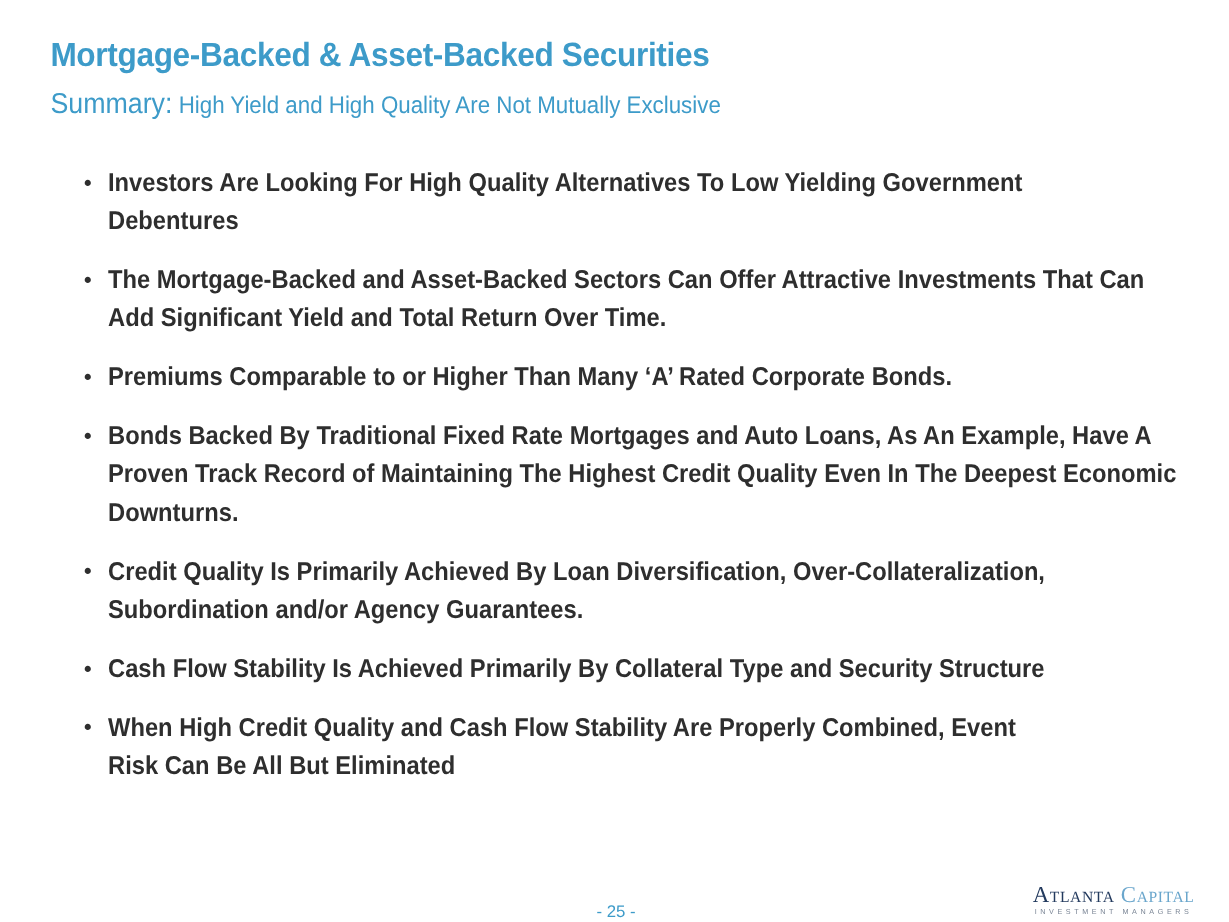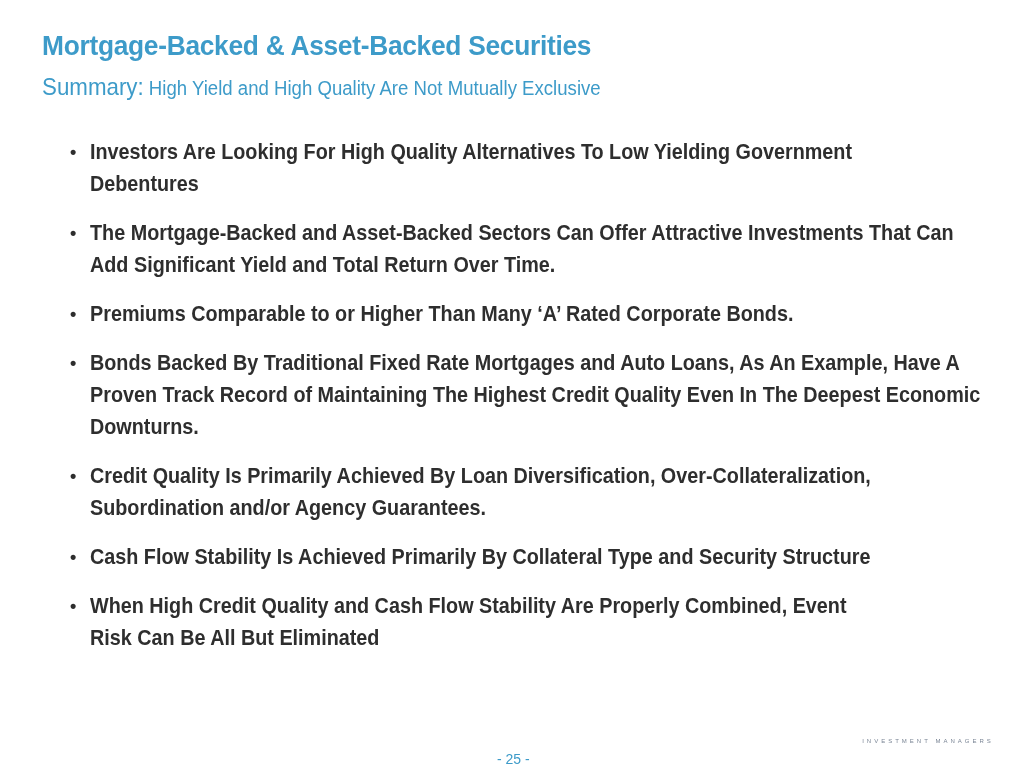--- a/index.html
+++ b/index.html
@@ -146,15 +146,19 @@
     </li>
     <li class="bullet">
       <span class="dot">•</span>
       <span class="txt" style="width:870px">When High Credit Quality and Cash Flow Stability Are Properly Combined, Event Risk Can Be All But Eliminated</span>
     </li>
   </ul>
 
   <div class="page-num">- 25 -</div>
 
   <div class="logo">
+    <div class="name">
+      <span class="atl">Atlanta</span>
+      <span class="cap">Capital</span>
+    </div>
     <div class="tag">INVESTMENT MANAGERS</div>
   </div>
 </div>
 
 </body></html>

